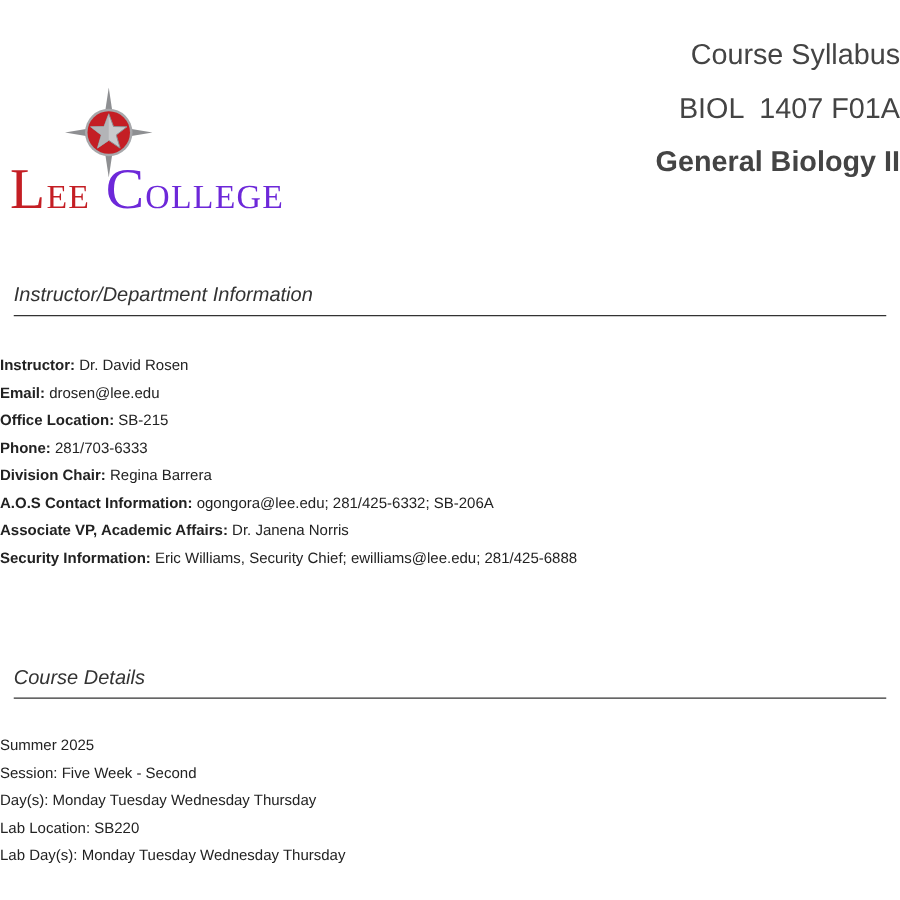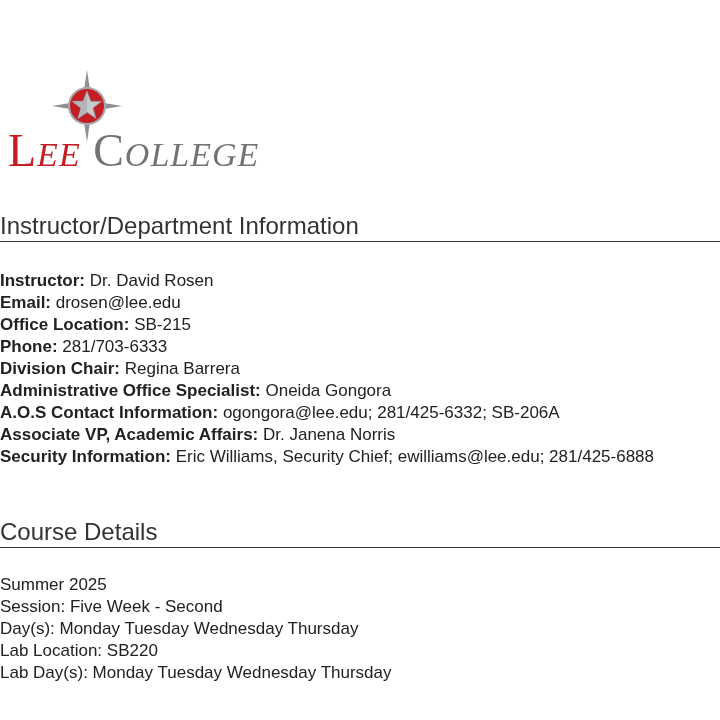--- a/index.html
+++ b/index.html
@@ -37,23 +37,23 @@
       position: absolute;
       left: 0;
       top: 58px;
       white-space: nowrap;
       font-family: "Liberation Serif", serif;
       font-size: 46px;
       line-height: 46px;
       letter-spacing: 1px;
     }
     .logo-text .lee { color: #c41e24; }
-    .logo-text .college { color: #737373; }
+    .logo-text .college { color: #6d28d9; }
     .logo-text .big { font-size: 46px; }
-    .logo-text .small { font-size: 34px; font-style: italic; }
+    .logo-text .small { font-size: 27px; }
     .titles {
       position: absolute;
       right: 0;
       top: 28px;
       text-align: right;
       color: #444444;
     }
     .titles .t1 {
       font-size: 23px;
       line-height: 30px;
@@ -65,35 +65,36 @@
       margin: 0 0 13px 0;
       white-space: pre;
     }
     .titles .t3 {
       font-size: 23px;
       line-height: 30px;
       font-weight: bold;
       margin: 0;
     }
     .section-heading {
-      font-size: 24px;
+      font-size: 16px;
       font-weight: normal;
       color: #333333;
-      margin: 0;
+      margin: 11px;
       padding: 0 0 2px 0;
       border-bottom: 1px solid #333333;
       line-height: 26px;
+      font-style: italic;
     }
     .sec1 { position: absolute; top: 213px; left: 0; width: 720px; }
     .sec2 { position: absolute; top: 519px; left: 0; width: 720px; }
     .info-list {
       margin: 0;
       padding: 0;
       list-style: none;
-      font-size: 17px;
+      font-size: 12px;
       line-height: 22px;
       color: #222222;
     }
     .sec1 .info-list { margin-top: 28px; }
     .sec2 .info-list { margin-top: 26px; }
     .info-list li { white-space: nowrap; }
     .info-list b { font-weight: bold; color: #222222; }
   </style>
 </head>
 <body>
@@ -112,31 +113,35 @@
 
       <polygon points="35,21 38.8,31.2 49.6,31.4 41,38 44.1,48.5 35,42.3 25.9,48.5 29,38 20.4,31.4 31.2,31.2" fill="#c9cacc" stroke="#8e8f92" stroke-width="0.8"></polygon>
       <polygon points="35,21 35,42.3 25.9,48.5 29,38 20.4,31.4 31.2,31.2" fill="#b3b4b7"></polygon>
     </svg>
     <div class="logo-text">
       <span class="lee"><span class="big">L</span><span class="small">EE</span></span>
       <span class="college"><span class="big">C</span><span class="small">OLLEGE</span></span>
     </div>
   </div>
 
+  <div class="titles">
+    <div class="t1">Course Syllabus</div>
+    <div class="t2">BIOL  1407 F01A</div>
+    <div class="t3">General Biology II</div>
+  </div>
 </div>
 
 <section class="sec1">
   <h2 class="section-heading">Instructor/Department Information</h2>
   <ul class="info-list">
     <li><b>Instructor:</b><span> Dr. David Rosen</span></li>
     <li><b>Email:</b><span> drosen@lee.edu</span></li>
     <li><b>Office Location:</b><span> SB-215</span></li>
     <li><b>Phone:</b><span> 281/703-6333</span></li>
     <li><b>Division Chair:</b><span> Regina Barrera</span></li>
-    <li><b>Administrative Office Specialist:</b><span> Oneida Gongora</span></li>
     <li><b>A.O.S Contact Information:</b><span> ogongora@lee.edu; 281/425-6332; SB-206A</span></li>
     <li><b>Associate VP, Academic Affairs:</b><span> Dr. Janena Norris</span></li>
     <li><b>Security Information:</b><span> Eric Williams, Security Chief; ewilliams@lee.edu; 281/425-6888</span></li>
   </ul>
 </section>
 
 <section class="sec2">
   <h2 class="section-heading">Course Details</h2>
   <ul class="info-list">
     <li>Summer 2025</li>

